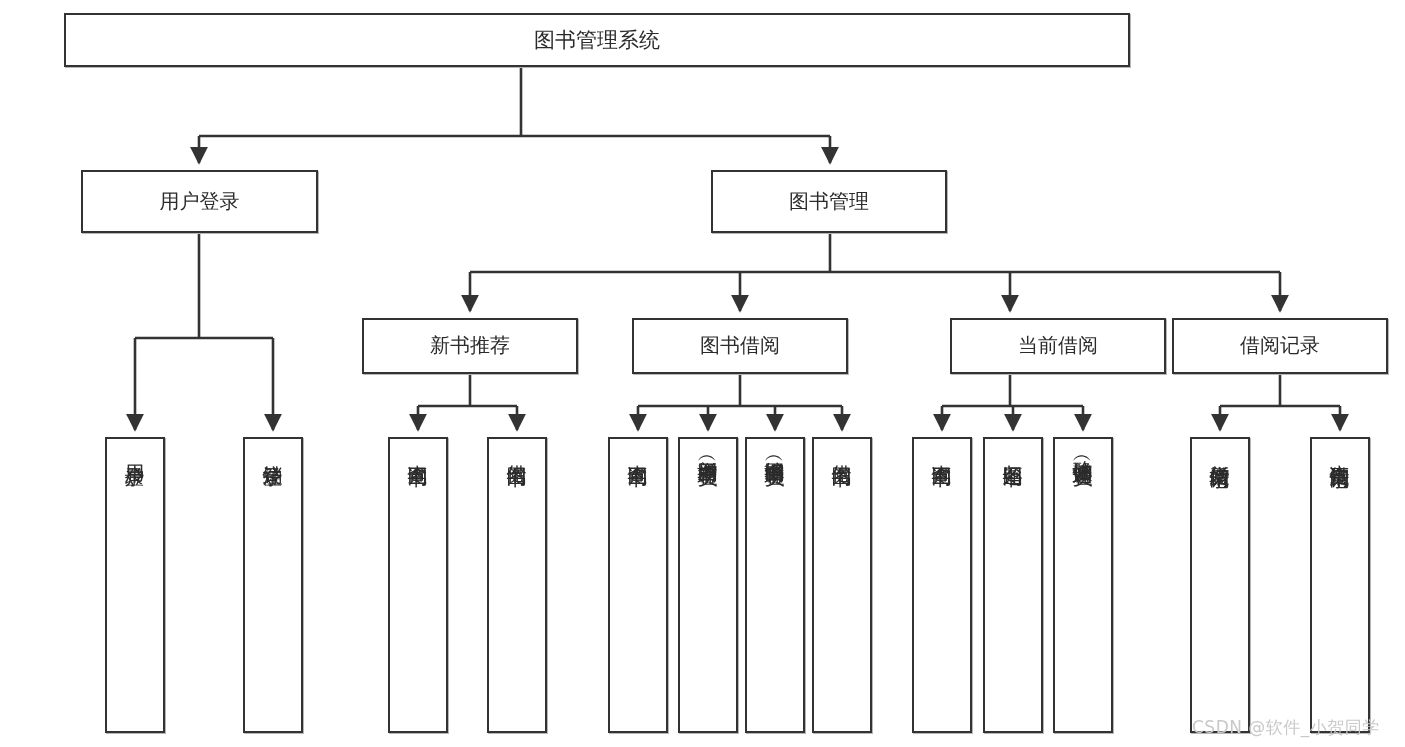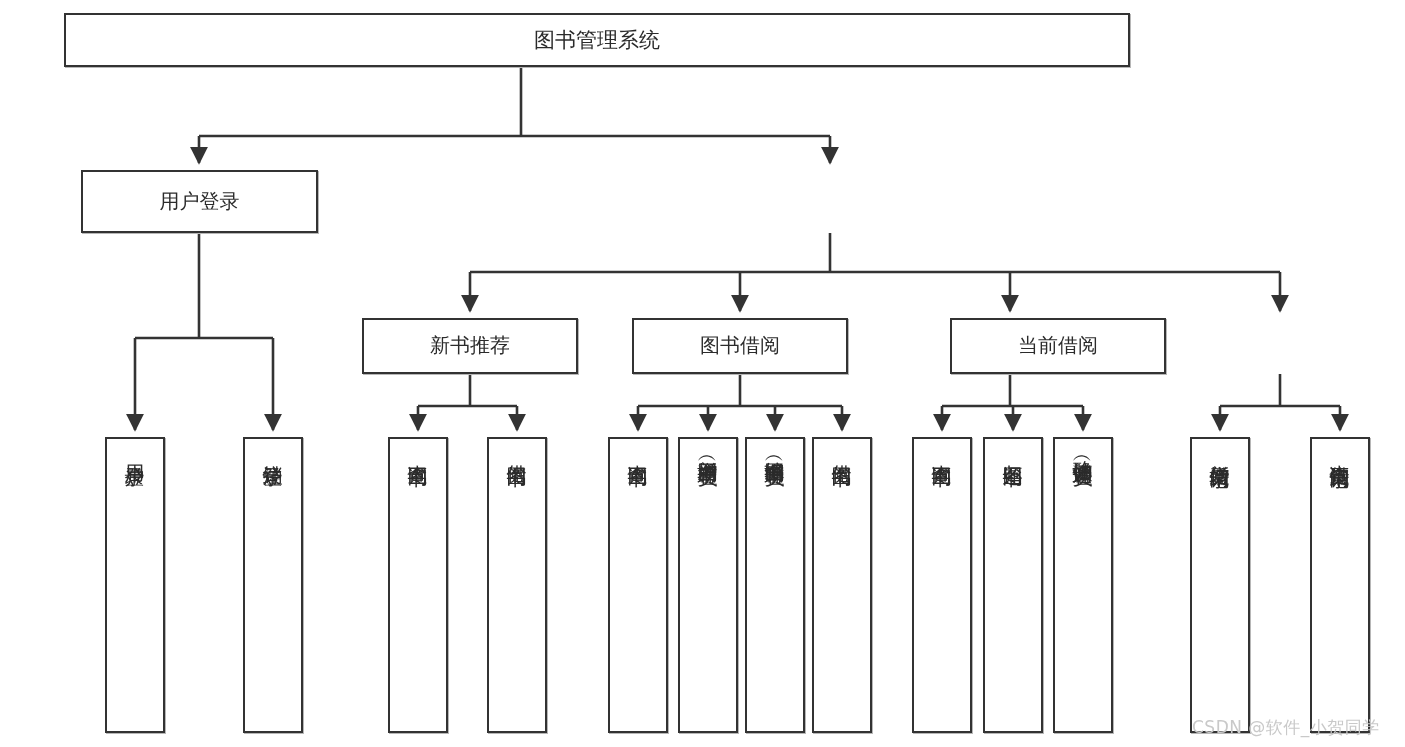--- a/index.html
+++ b/index.html
@@ -122,29 +122,35 @@
     </g>
   </svg>
 
   <div class="node node-root" style="left:20px; top:13px; width:1066px; height:54px;margin-left:44px;">
     <span class="label">图书管理系统</span>
   </div>
 
   <div class="node node-l2" style="left:81px; top:170px; width:237px; height:63px;">
     <span class="label">用户登录</span>
   </div>
+  <div class="node node-l2" style="left:711px; top:170px; width:236px; height:63px;">
+    <span class="label">图书管理</span>
+  </div>
 
   <div class="node node-l3" style="left:632px; top:318px; width:216px; height:56px;">
     <span class="label">图书借阅</span>
   </div>
   <div class="node node-l3" style="left:362px; top:318px; width:216px; height:56px;">
     <span class="label">新书推荐</span>
   </div>
   <div class="node node-l3" style="left:902px; top:318px; width:216px; height:56px;margin-left:48px;">
     <span class="label">当前借阅</span>
+  </div>
+  <div class="node node-l3" style="left:1172px; top:318px; width:216px; height:56px;">
+    <span class="label">借阅记录</span>
   </div>
 
   <div class="node node-leaf" style="left:105px; top:437px; width:60px; height:296px;">
     <span class="label">用户登录</span>
   </div>
   <div class="node node-leaf" style="left:243px; top:437px; width:60px; height:296px;">
     <span class="label">注销登录</span>
   </div>
   <div class="node node-leaf" style="left:388px; top:437px; width:60px; height:296px;">
     <span class="label">查询图书</span>

